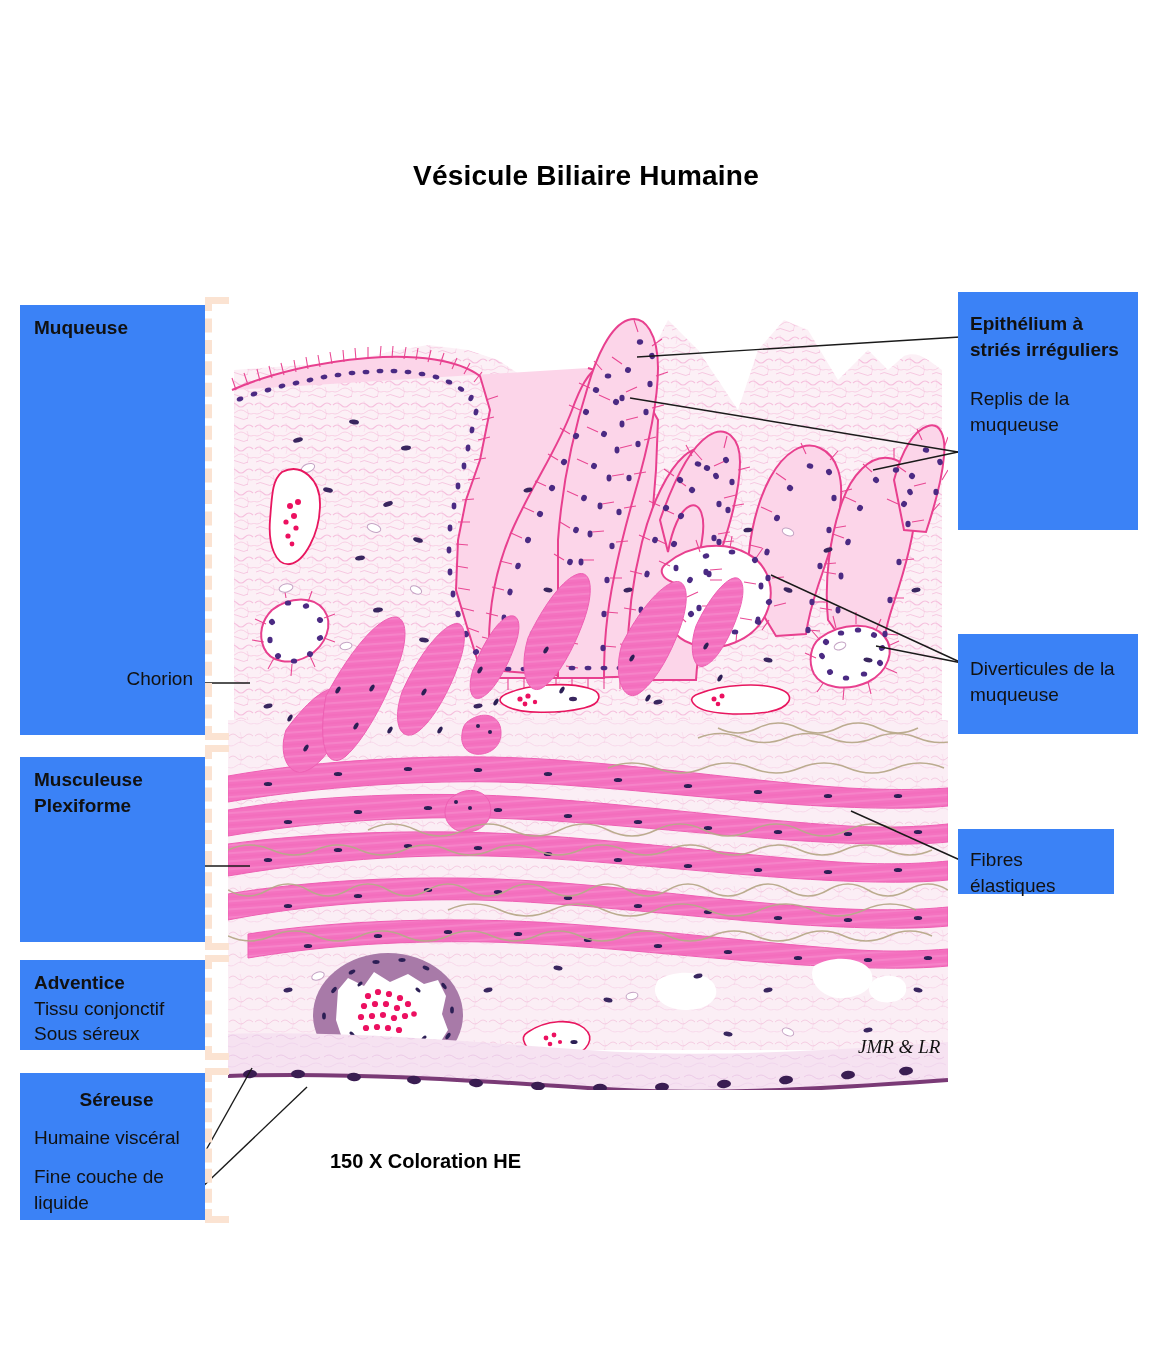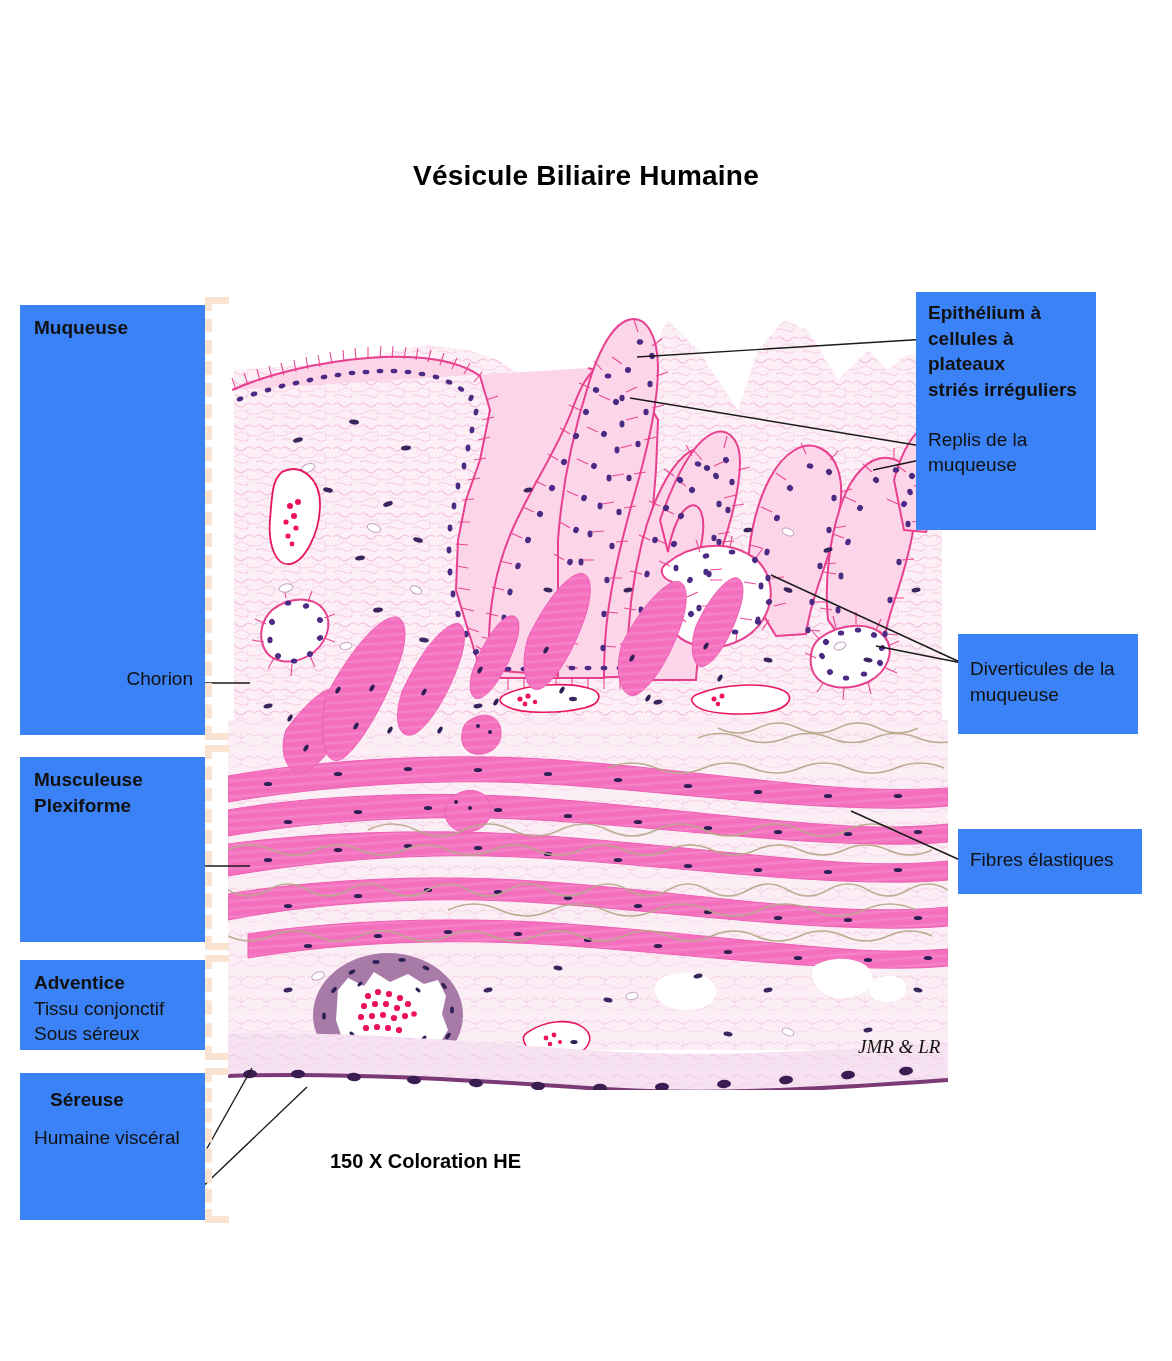--- a/index.html
+++ b/index.html
@@ -778,35 +778,35 @@
   <div class="hd">Plexiforme</div>
 </div>
 
 <div class="label-box abs" style="left:20px;top:960px;width:185px;height:90px;">
   <div class="hd">Adventice</div>
   <div class="sub">Tissu conjonctif</div>
   <div class="sub">Sous séreux</div>
 </div>
 
 <div class="label-box abs" style="left:20px;top:1073px;width:185px;height:147px;padding-top:14px;">
-  <div class="hd" style="margin-left:16px;">Séreuse</div>
+  <div class="hd" style="margin-left:6px;text-align:center;">Séreuse</div>
   <div class="sub" style="margin-top:12px;">Humaine viscéral</div>
+  <div class="sub" style="margin-top:14px;">Fine couche de liquide</div>
 </div>
 
-<div class="label-box abs" style="left:916px;top:292px;width:180px;height:238px;padding:8px 10px 10px 12px;">
+<div class="label-box abs" style="left:958px;top:292px;width:180px;height:238px;padding:19px 10px 10px 12px;">
   <div class="hd">Epithélium à</div>
-  <div class="hd">cellules à plateaux</div>
   <div class="hd">striés irréguliers</div>
   <div class="sub" style="margin-top:24px;">Replis de la</div>
   <div class="sub">muqueuse</div>
 </div>
 
 <div class="label-box abs" style="left:958px;top:634px;width:180px;height:100px;padding:22px 10px 10px 12px;">
   <div class="sub">Diverticules de la</div>
   <div class="sub">muqueuse</div>
 </div>
 
-<div class="label-box abs" style="left:958px;top:829px;width:184px;height:65px;padding:18px 10px 10px 12px;">
+<div class="label-box abs" style="left:958px;top:829px;width:156px;height:65px;padding:18px 10px 10px 12px;">
   <div class="sub">Fibres élastiques</div>
 </div>
 
 <div class="abs" id="signature">JMR  &amp; LR</div>
 <div class="abs" id="caption">150 X Coloration HE</div>
 
 </body></html>

